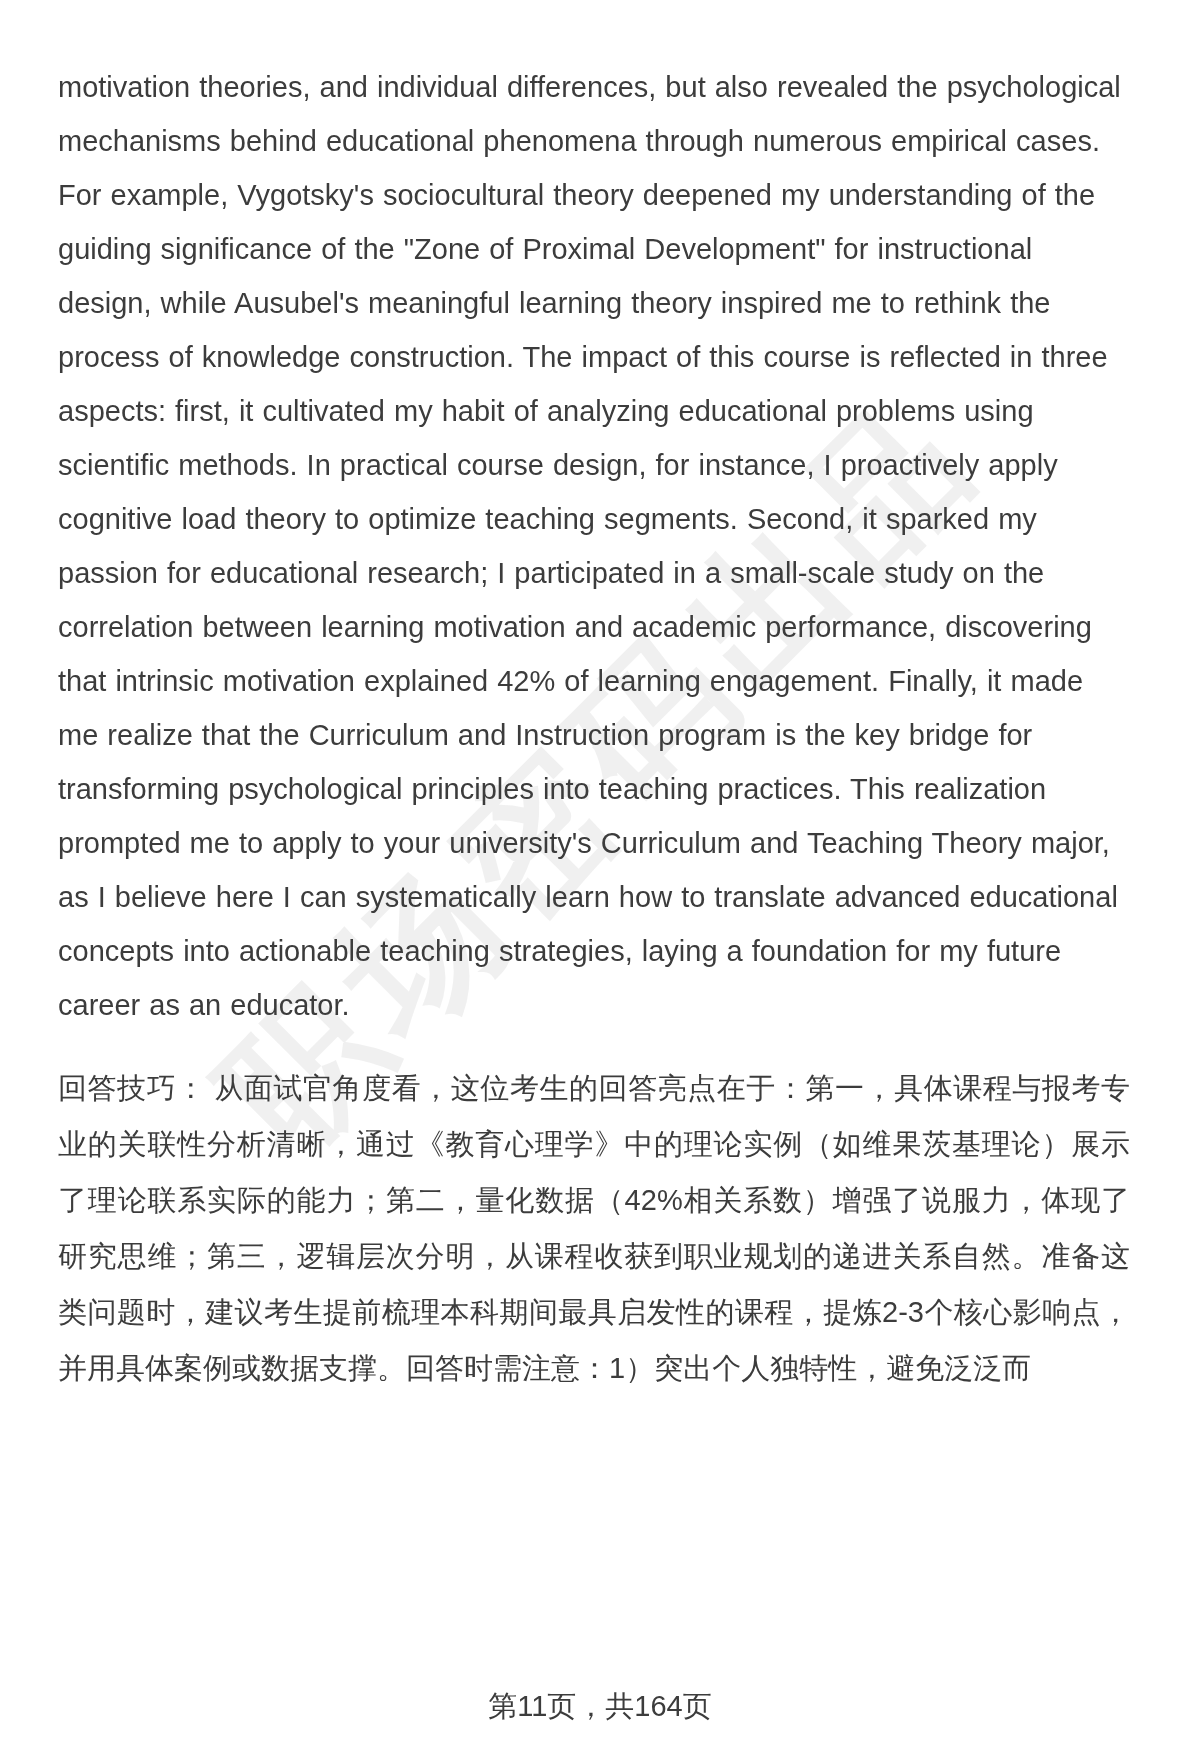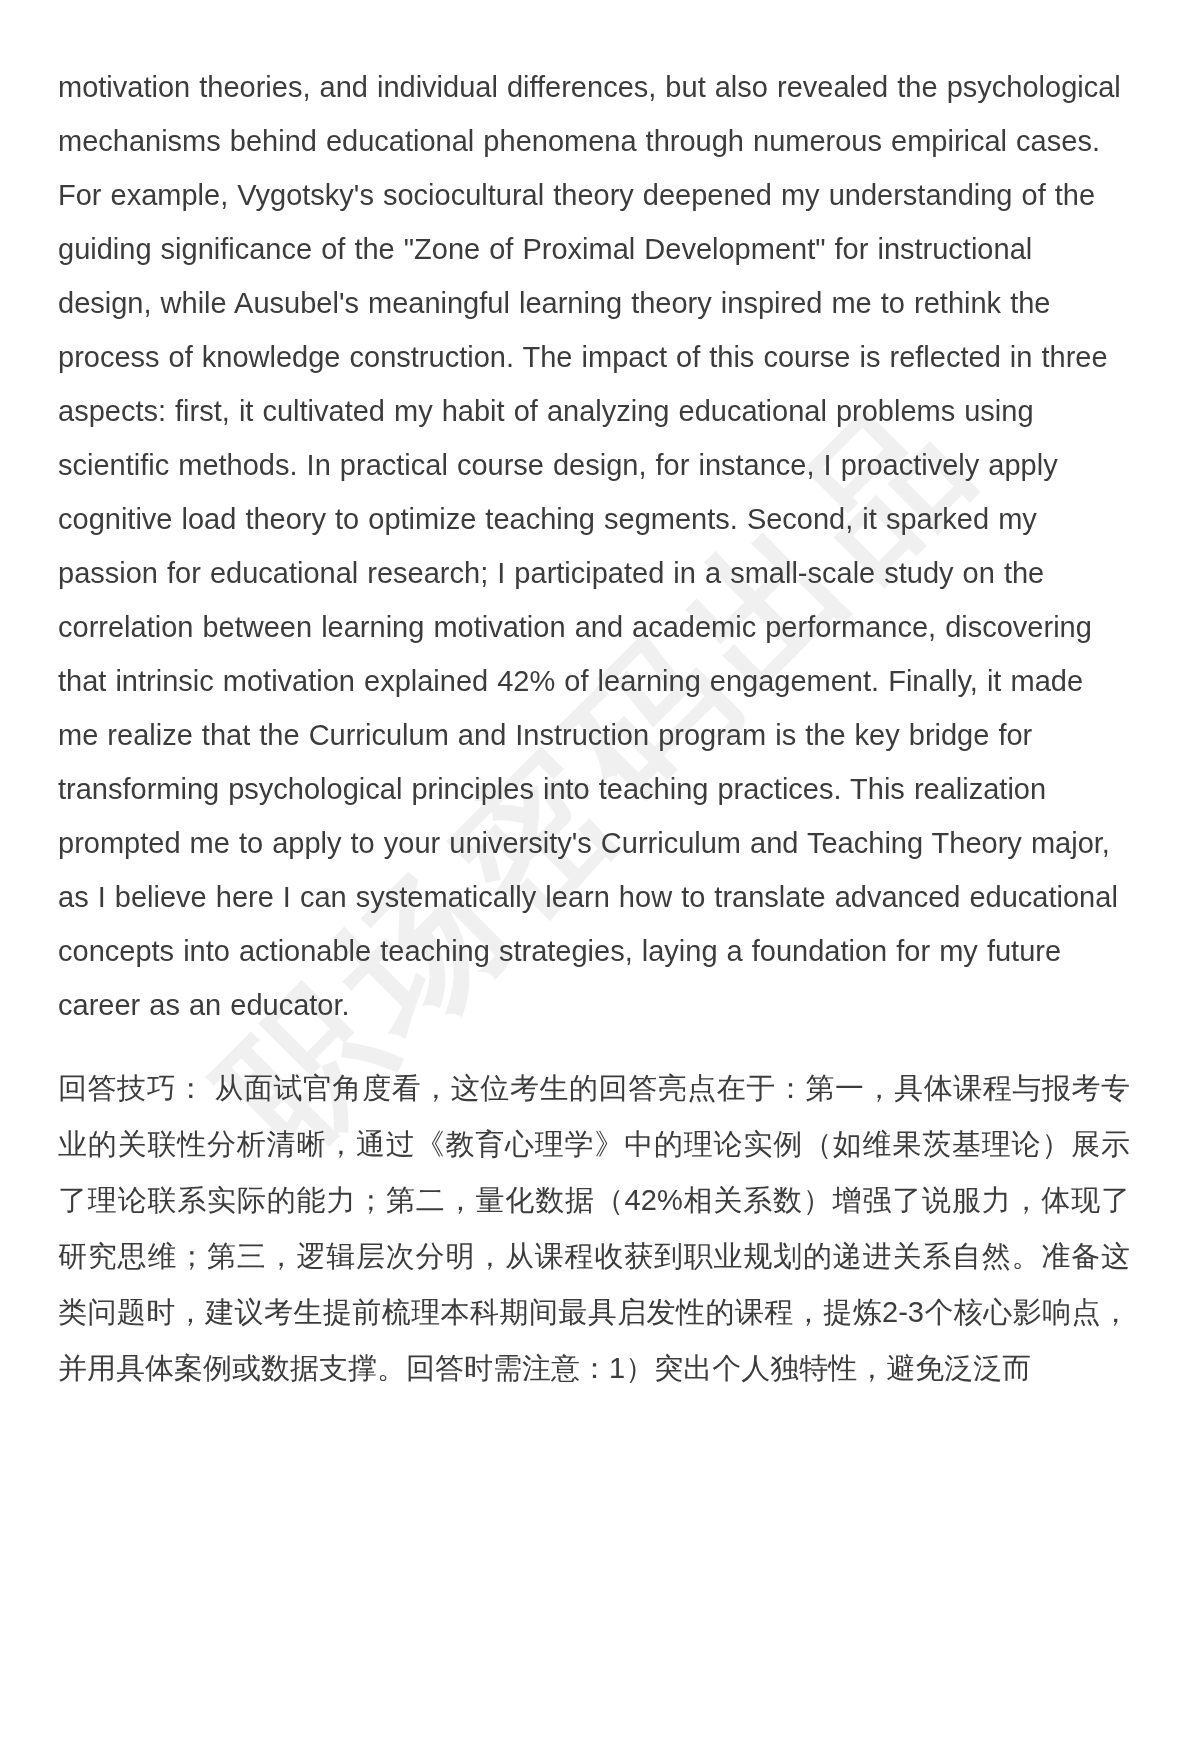--- a/index.html
+++ b/index.html
@@ -74,14 +74,15 @@
 <div class="page">
 
   <div class="watermark">职场密码出品</div>
 
   <div class="content">
     <p class="para-en">motivation theories, and individual differences, but also revealed the psychological mechanisms behind educational phenomena through numerous empirical cases. For example, Vygotsky's sociocultural theory deepened my understanding of the guiding significance of the "Zone of Proximal Development" for instructional design, while Ausubel's meaningful learning theory inspired me to rethink the process of knowledge construction. The impact of this course is reflected in three aspects: first, it cultivated my habit of analyzing educational problems using scientific methods. In practical course design, for instance, I proactively apply cognitive load theory to optimize teaching segments. Second, it sparked my passion for educational research; I participated in a small-scale study on the correlation between learning motivation and academic performance, discovering that intrinsic motivation explained 42% of learning engagement. Finally, it made me realize that the Curriculum and Instruction program is the key bridge for transforming psychological principles into teaching practices. This realization prompted me to apply to your university's Curriculum and Teaching Theory major, as I believe here I can systematically learn how to translate advanced educational concepts into actionable teaching strategies, laying a foundation for my future career as an educator.</p>
 
     <p class="para-zh">回答技巧： 从面试官角度看，这位考生的回答亮点在于：第一，具体课程与报考专业的关联性分析清晰，通过《教育心理学》中的理论实例（如维果茨基理论）展示了理论联系实际的能力；第二，量化数据（42%相关系数）增强了说服力，体现了研究思维；第三，逻辑层次分明，从课程收获到职业规划的递进关系自然。准备这类问题时，建议考生提前梳理本科期间最具启发性的课程，提炼2-3个核心影响点，并用具体案例或数据支撑。回答时需注意：1）突出个人独特性，避免泛泛而</p>
   </div>
 
+  <div class="footer">第11页，共164页</div>
 
 </div>
 
 </body></html>

